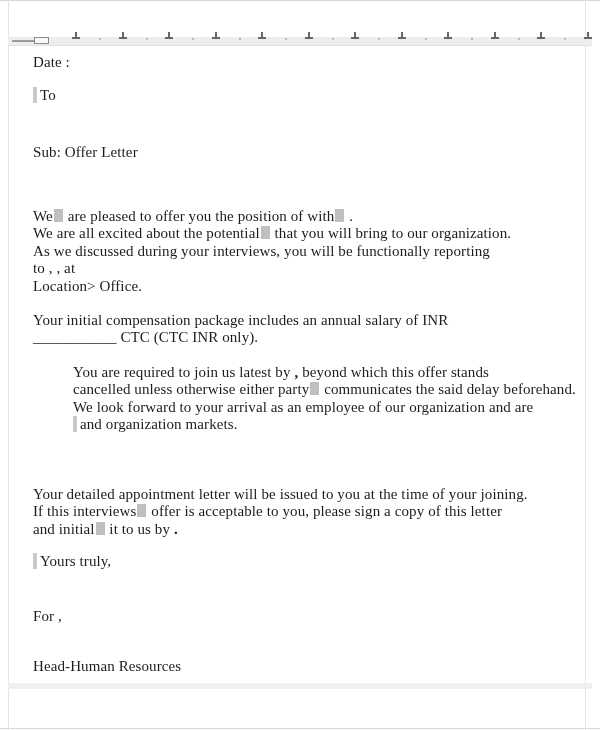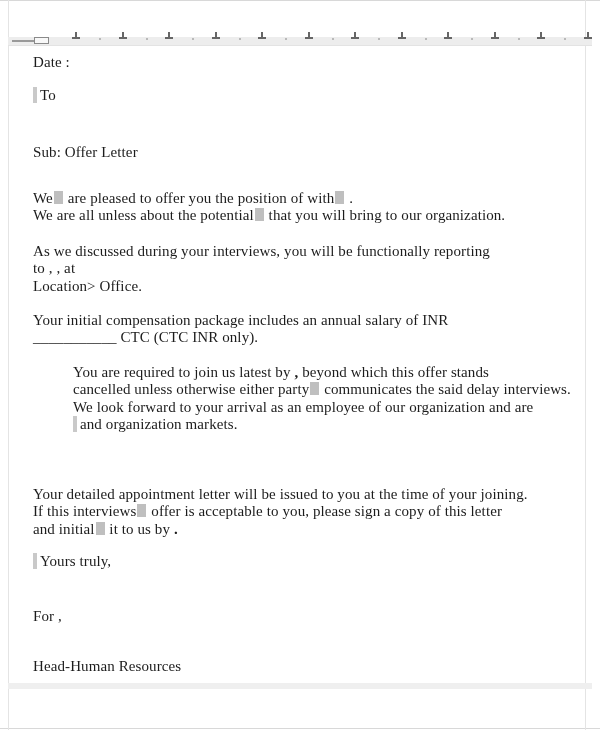--- a/index.html
+++ b/index.html
@@ -79,36 +79,36 @@
 <div class="letter">
     <div class="block" style="top: 54px;">
       <div class="line"><span>Date :</span></div>
     </div>
     <div class="block" style="top: 87px;">
       <div class="line"><span class="ph-bar"></span><span>To</span></div>
     </div>
     <div class="block" style="top: 144px;">
       <div class="line"><span>Sub: Offer Letter</span></div>
     </div>
-    <div class="block" style="top: 190px;">
+    <div class="block" style="top: 208px;">
       <div class="line"><span>We</span><span class="ph-box"></span><span> are pleased to offer you the position of with</span><span class="ph-box"></span><span> .</span></div>
-      <div class="line"><span>We are all unless about the potential</span><span class="ph-box"></span><span> that you will bring to our organization.</span></div>
+      <div class="line"><span>We are all excited about the potential</span><span class="ph-box"></span><span> that you will bring to our organization.</span></div>
     </div>
     <div class="block" style="top: 243px;">
       <div class="line"><span>As we discussed during your interviews, you will be functionally reporting</span></div>
       <div class="line"><span>to , , at</span></div>
       <div class="line"><span>Location&gt; Office.</span></div>
     </div>
     <div class="block" style="top: 312px;">
       <div class="line"><span>Your initial compensation package includes an annual salary of INR</span></div>
       <div class="line"><span>___________ CTC (CTC INR only).</span></div>
     </div>
     <div class="block" style="top: 364px; margin-left: 40px;">
       <div class="line"><span>You are required to join us latest by </span><span class="bold">,</span><span> beyond which this offer stands</span></div>
-      <div class="line"><span>cancelled unless otherwise either party</span><span class="ph-box"></span><span> communicates the said delay interviews.</span></div>
+      <div class="line"><span>cancelled unless otherwise either party</span><span class="ph-box"></span><span> communicates the said delay beforehand.</span></div>
       <div class="line"><span>We look forward to your arrival as an employee of our organization and are</span></div>
       <div class="line"><span class="ph-bar"></span><span>and organization markets.</span></div>
     </div>
     <div class="block" style="top: 486px;">
       <div class="line"><span>Your detailed appointment letter will be issued to you at the time of your joining.</span></div>
       <div class="line"><span>If this interviews</span><span class="ph-box"></span><span> offer is acceptable to you, please sign a copy of this letter</span></div>
       <div class="line"><span>and initial</span><span class="ph-box"></span><span> it to us by </span><span class="bold">.</span></div>
     </div>
     <div class="block" style="top: 553px;">
       <div class="line"><span class="ph-bar"></span><span>Yours truly,</span></div>

